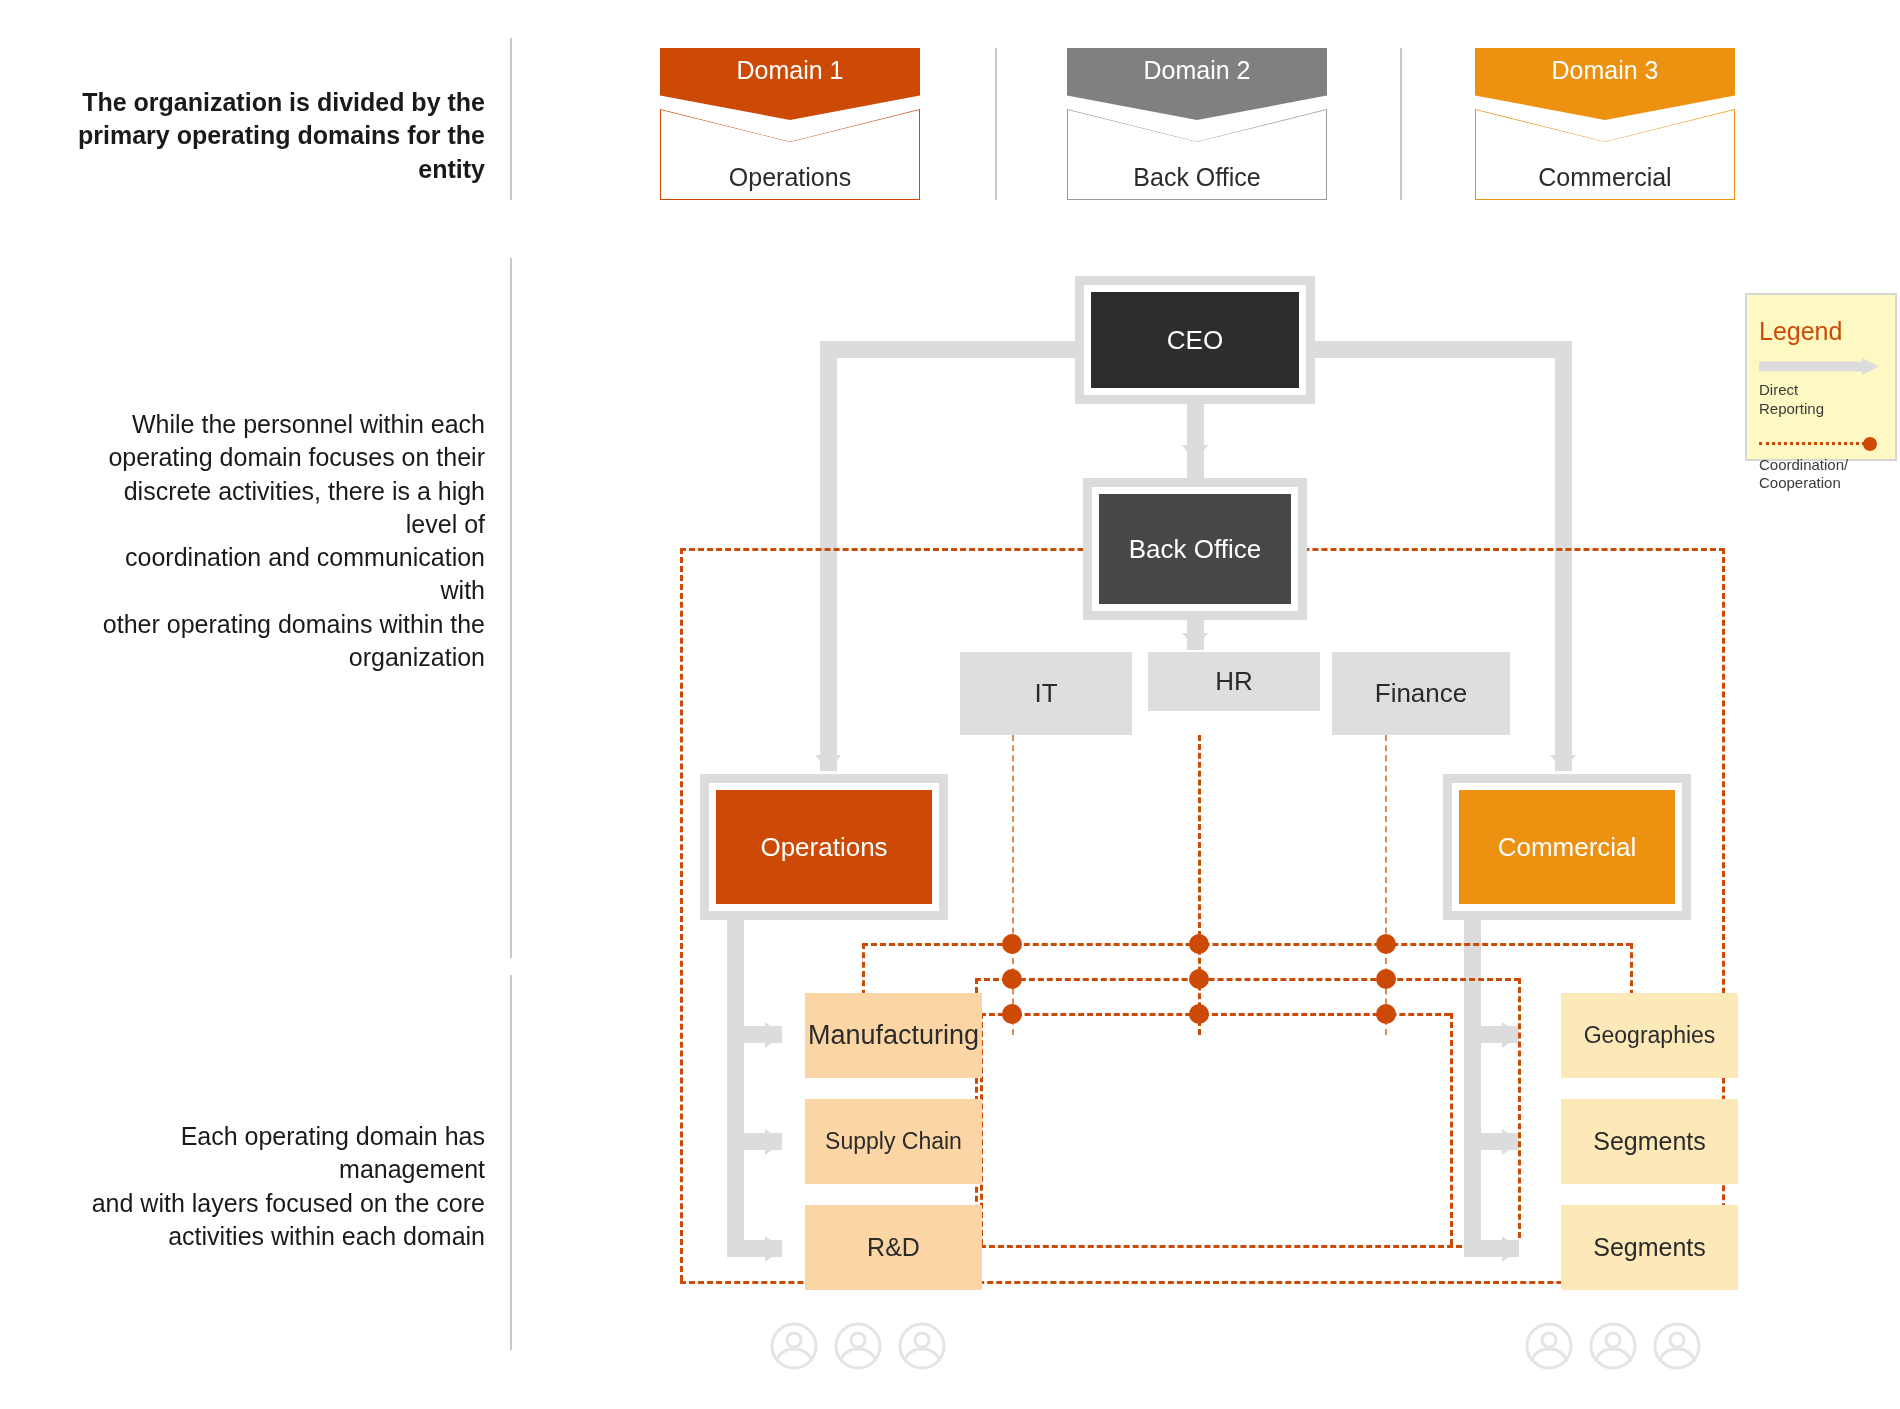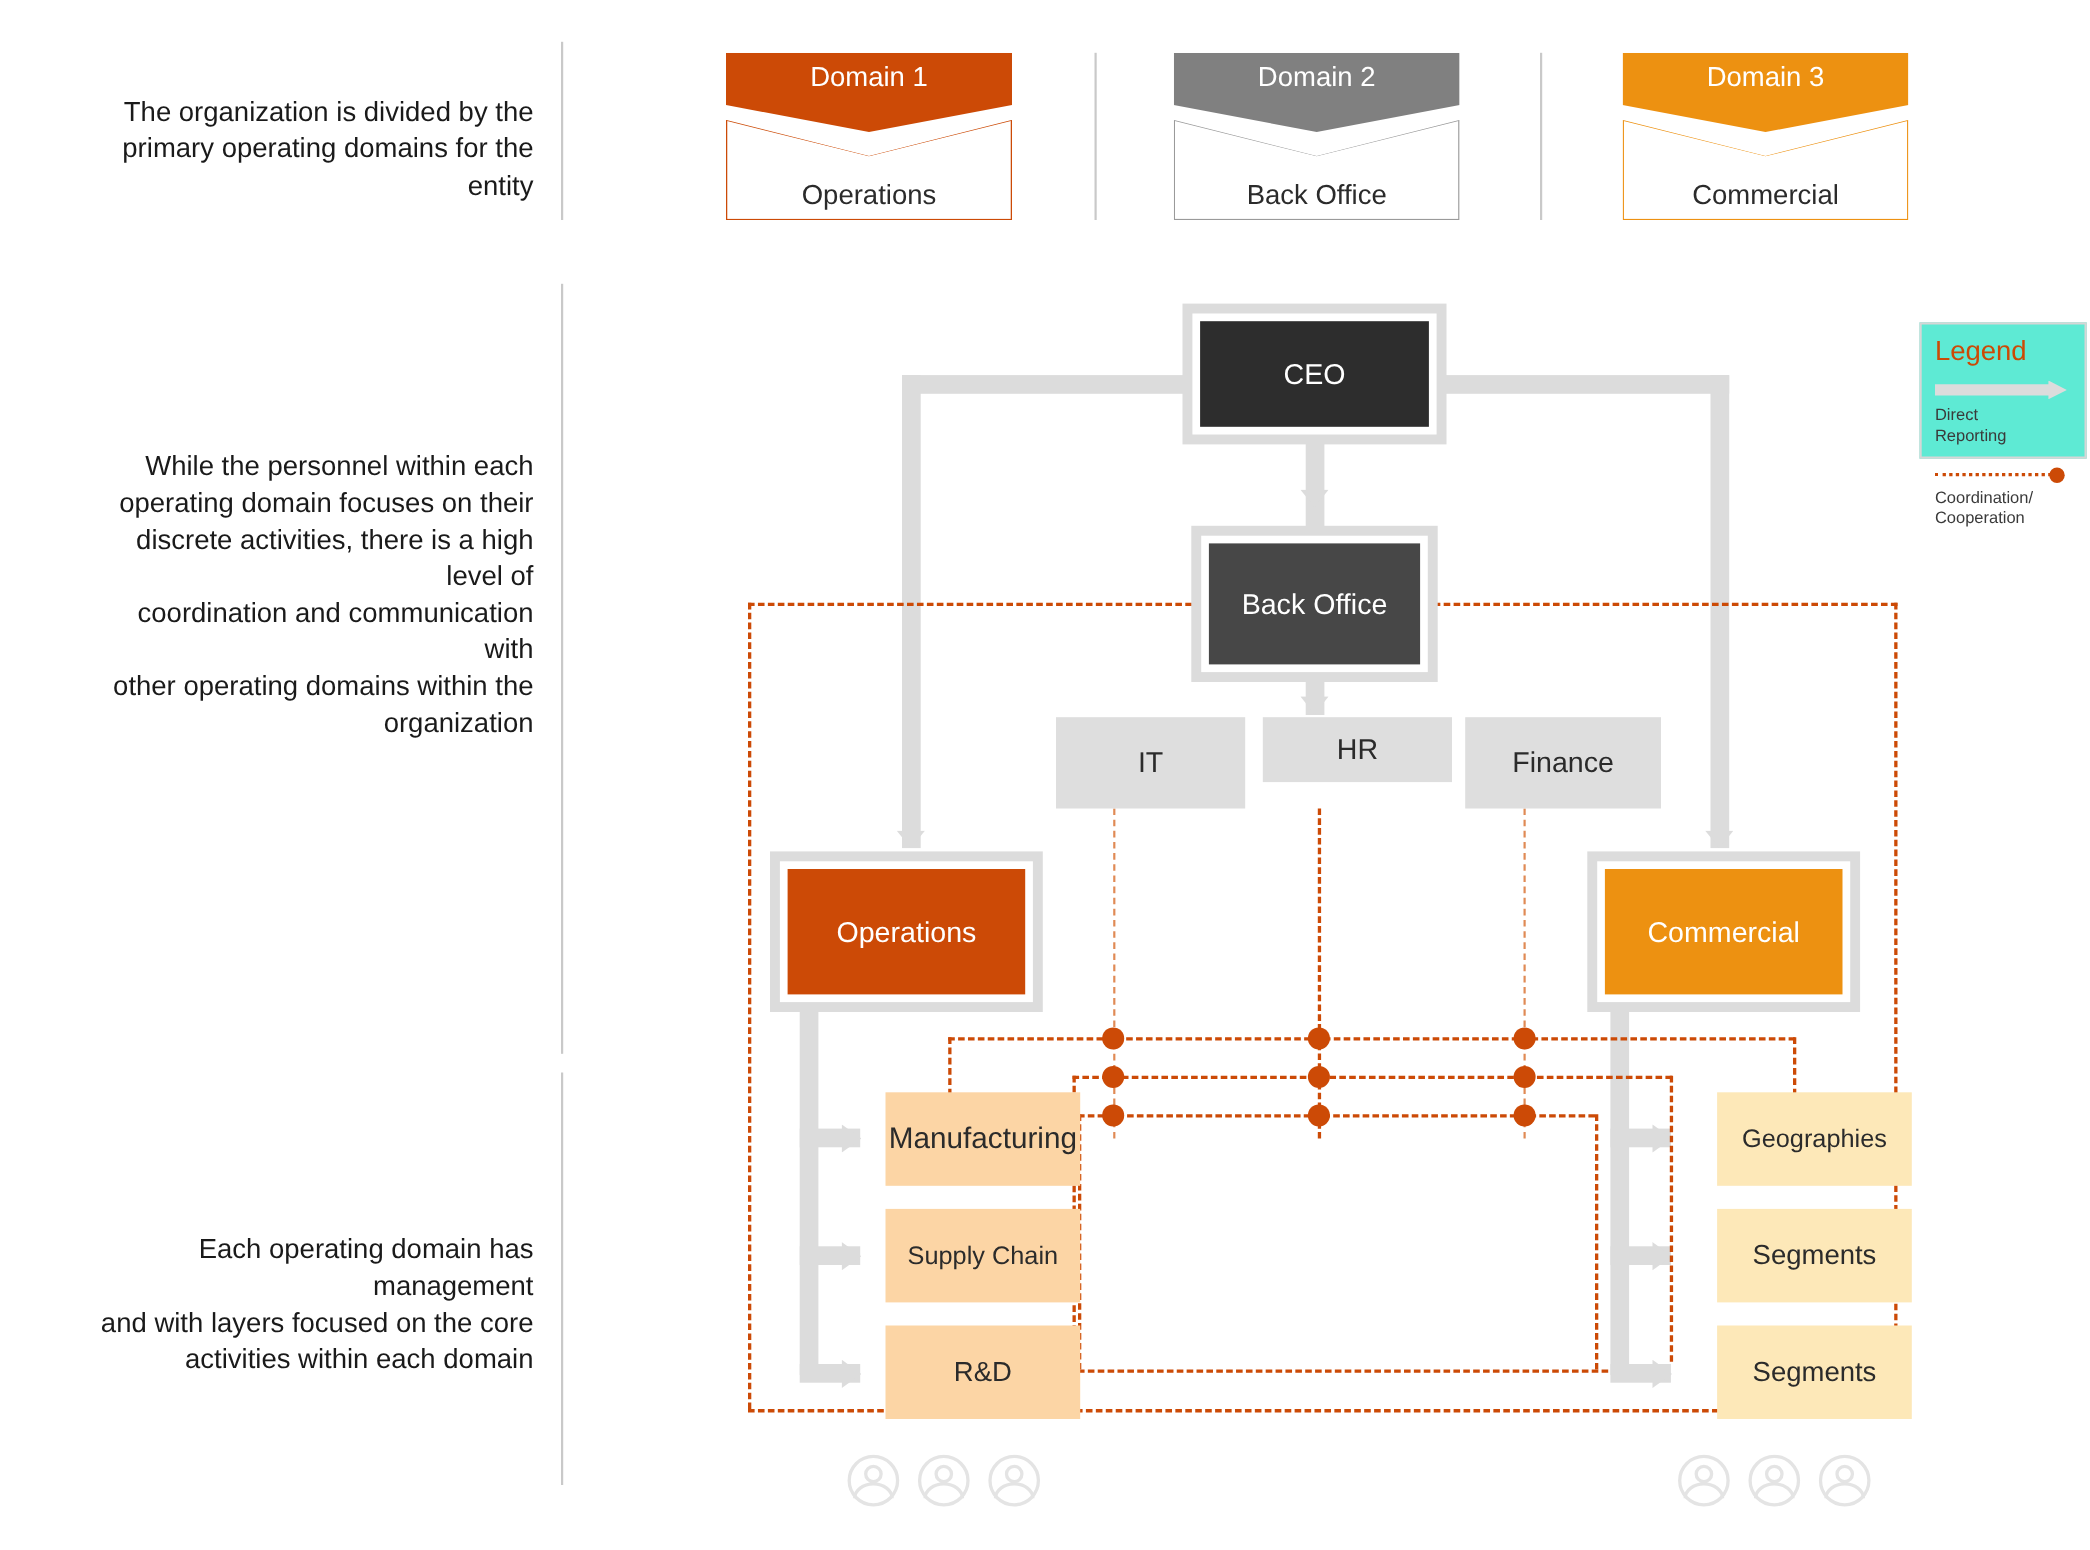--- a/index.html
+++ b/index.html
@@ -94,23 +94,23 @@
   .dash-v { border-left: 3px dashed #cc4a06; }
   .dash-v.thin { border-left-width: 2px; border-left-color: #e08a55; }
   .dot {
     position: absolute; width: 20px; height: 20px; border-radius: 50%;
     background: #cc4a06;
   }
 
   
   .legend {
     position: absolute; left: 1745px; top: 293px;
-    width: 152px; height: 124px;
-    border: 2px solid #d6d6d6; background: #5eead4;
-    padding: 10px 12px;
+    width: 152px; height: 168px;
+    border: 2px solid #d6d6d6; background: #fef9c3;
+    padding: 22px 12px;
   }
   .legend-title { color: #cc4a06; font-size: 25px; margin-bottom: 12px; }
   .legend-swatch-arrow {
     width: 120px; height: 17px; background: #dcdcdc;
     clip-path: polygon(0 20%, 86% 20%, 86% 0, 100% 50%, 86% 100%, 86% 80%, 0 80%);
     margin-bottom: 6px;
   }
   .legend-text { font-size: 15px; color: #3a3a3a; line-height: 1.25; white-space: pre-line; }
   .legend-dashrow { position: relative; height: 16px; margin: 16px 0 5px 0; }
   .legend-dashline {
@@ -123,21 +123,21 @@
   }
 
   
   .avatar { position: absolute; width: 48px; height: 48px; }
 </style>
 </head>
 <body>
 
 <div id="stage">
 
-  <div class="narrative" style="left:60px; top:86px; width:425px;">The organization is divided by the
+  <div class="narrative" style="left:60px; top:86px; width:425px;font-weight:bold;">The organization is divided by the
 primary operating domains for the entity</div>
 
   <div class="narrative" style="left:100px; top:408px; width:385px;">While the personnel within each
 operating domain focuses on their
 discrete activities, there is a high level of
 coordination and communication with
 other operating domains within the
 organization</div>
 
   <div class="narrative" style="left:55px; top:1120px; width:430px;">Each operating domain has management

